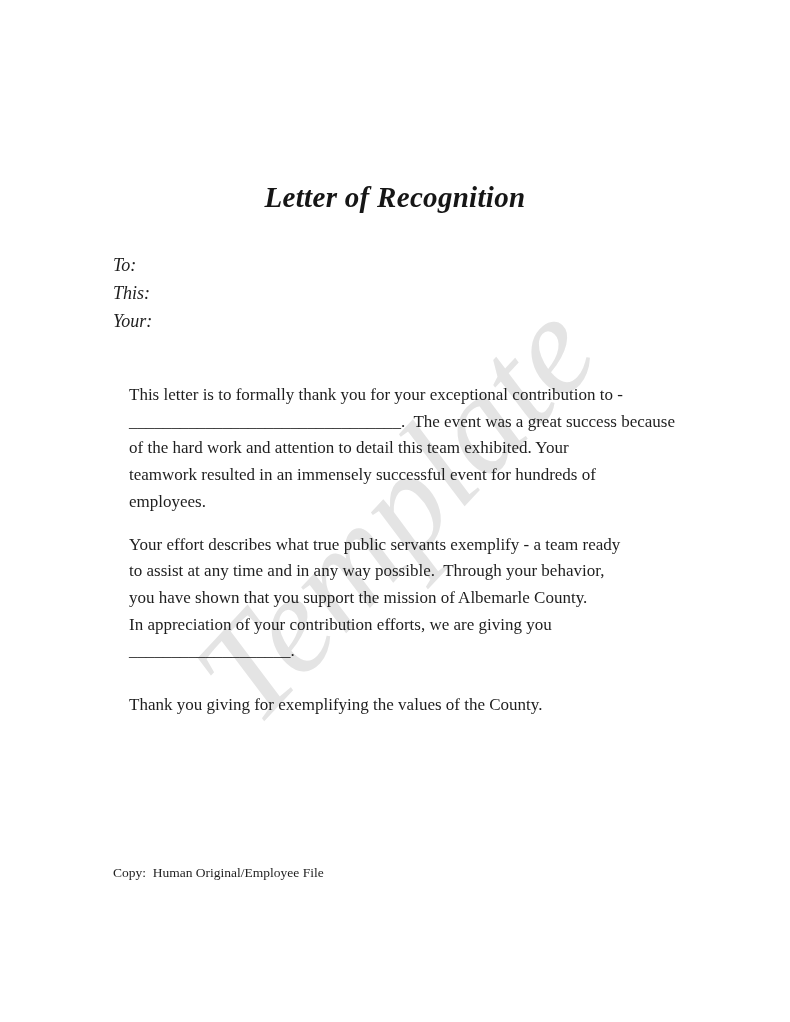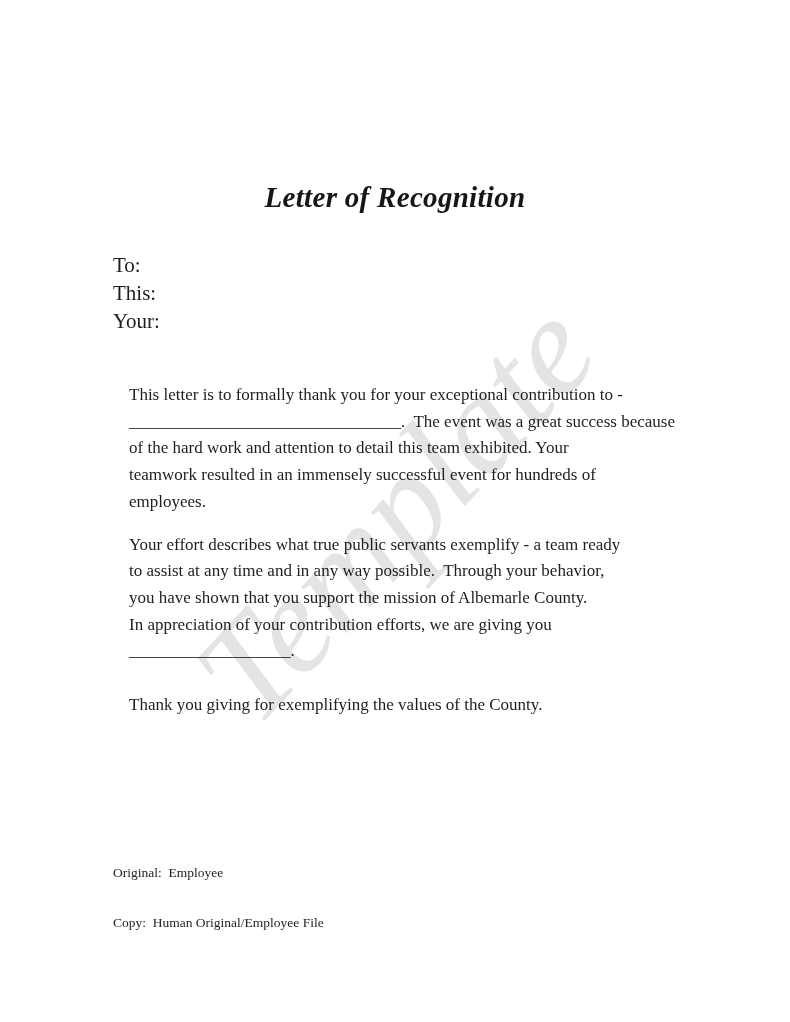--- a/index.html
+++ b/index.html
@@ -43,22 +43,23 @@
     font-weight: bold;
     font-style: italic;
     font-size: 29px;
     letter-spacing: 0.3px;
     color: #161616;
   }
   .meta {
     position: absolute;
     top: 251px;
     left: 113px;
-    font-size: 21px;
+    font-size: 18px;
     line-height: 28px;
+    font-style: italic;
   }
   .body-block {
     position: absolute;
     top: 366px;
     left: 113px;
     width: 650px;
     font-size: 17px;
     line-height: 26.7px;
   }
   .para {
@@ -102,18 +103,17 @@
 employees.</p>
       <p class="para">Your effort describes what true public servants exemplify - a team ready
 to assist at any time and in any way possible.  Through your behavior,
 you have shown that you support the mission of Albemarle County.
 In appreciation of your contribution efforts, we are giving you
 ___________________.</p>
       <p class="para closing">Thank you giving for exemplifying the values of the County.</p>
     </div>
 
     <div class="footer">
-      <div>Original:  Employee</div>
       <div>Copy:  Human Original/Employee File</div>
     </div>
 
   </div>
 </div>
 
 </body></html>

